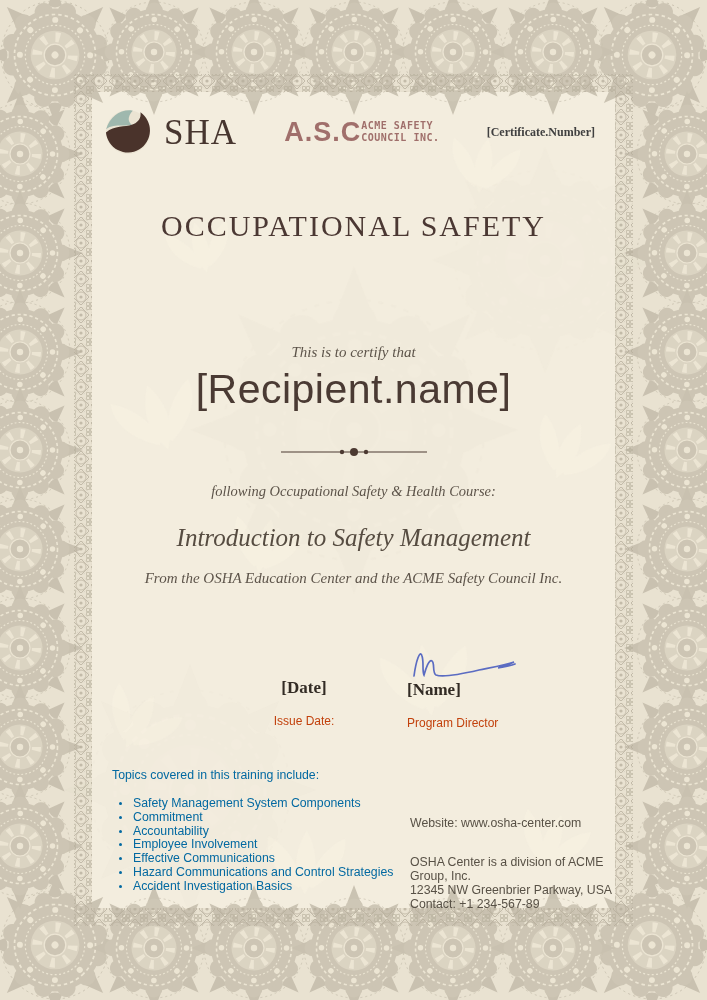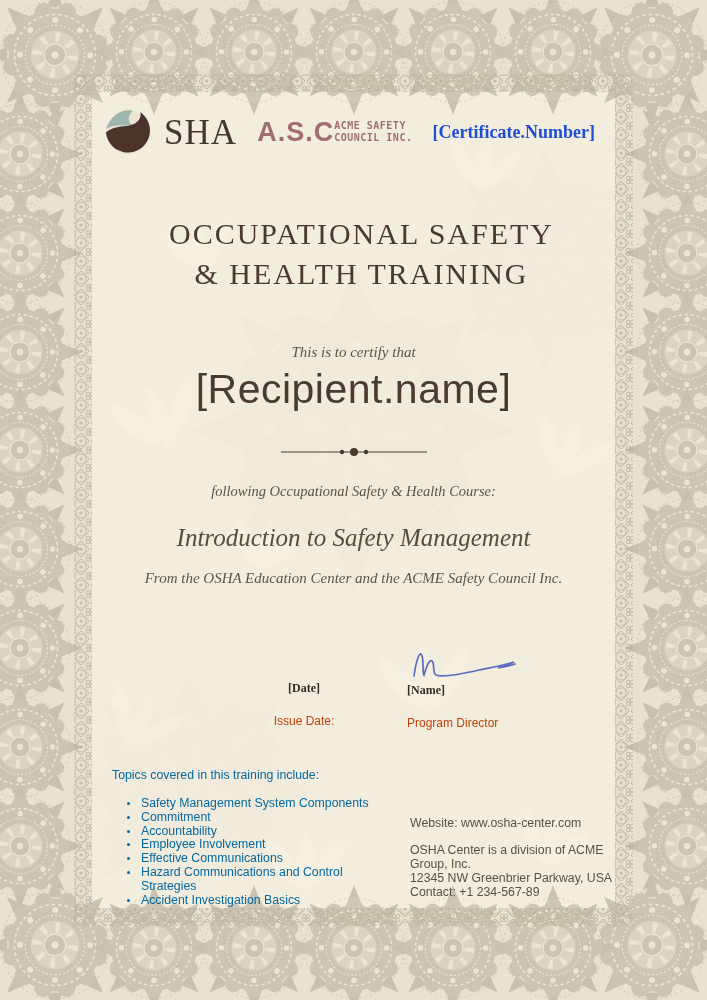--- a/index.html
+++ b/index.html
@@ -13,55 +13,55 @@
   
   .hdr{position:absolute;left:105px;right:112px;top:103px;height:58px;
        display:flex;align-items:center;justify-content:space-between;}
   .brand-osha{display:flex;align-items:center;gap:13px;}
   .osha-word{font-family:"Liberation Serif",serif;font-size:35px;letter-spacing:1px;
              color:#47362f;line-height:1;}
   .brand-asc{display:flex;align-items:center;}
   .asc-abbr{font-size:27px;font-weight:bold;color:#a06f6b;letter-spacing:1px;line-height:1;}
   .asc-name{font-family:"DejaVu Sans Mono",monospace;font-size:10px;font-weight:bold;
             color:#a06f6b;letter-spacing:0.5px;line-height:12px;display:flex;flex-direction:column;}
-  .cert-num{font-family:"Liberation Serif",serif;font-weight:bold;font-size:18px;color:#1d4ed8;}
+  .cert-num{font-family:"Liberation Serif",serif;font-weight:bold;font-size:12px;color:#404040;}
 
   
   .abs-center{position:absolute;left:92px;width:523px;text-align:center;}
   .title{top:206px;font-family:"Liberation Serif",serif;font-size:30px;line-height:40px;
          letter-spacing:2px;color:#4b3833;}
   .certify{top:344px;font-family:"Liberation Serif",serif;font-style:italic;
            font-size:15px;color:#5d544a;}
   .recipient{top:366px;font-size:41px;font-weight:500;color:#4a3a33;letter-spacing:0.5px;}
   .divider{top:444px;}
   .para{top:482px;font-family:"Liberation Serif",serif;font-style:italic;
         font-size:14.5px;line-height:18px;color:#5d544a;}
   .course{top:524px;font-family:Liberation Serif, serif;font-style:italic;
           font-size:25px;color:#564c41;}
   .fromline{top:570px;font-family:"Liberation Serif",serif;font-style:italic;
             font-size:15px;color:#5d544a;}
 
   
   .date-col{position:absolute;left:248px;top:678px;width:112px;text-align:center;}
   .name-col{position:absolute;left:407px;top:634px;width:180px;text-align:left;}
   .sig-img{display:block;margin-bottom:0;}
-  .merge-big{font-family:"Liberation Serif",serif;font-weight:bold;font-size:12px;
+  .merge-big{font-family:"Liberation Serif",serif;font-weight:bold;font-size:17px;
              color:#332c25;line-height:20px;}
   .sub-label{margin-top:16px;font-size:12px;color:#c2410c;}
 
   
   .topics{position:absolute;left:112px;top:768px;width:300px;
           font-size:12.3px;color:#0369a1;}
   .topics-heading{margin-bottom:15px;}
-  .topics ul{margin:12px;padding-left:16px;}
+  .topics ul{margin:4px;padding-left:16px;}
   .topics li{line-height:13.8px;padding-left:1px;}
   .topics li::marker{font-size:10px;}
   .contact{position:absolute;left:410px;top:816px;width:225px;
            font-size:12.3px;color:#585146;line-height:14px;}
-  .contact .website{margin-bottom:13px;}
+  .contact .website{margin-bottom:25px;}
   .contact ul{margin:0;padding:0;list-style:none;}
 </style>
 </head>
 <body>
 
 <div class="cert">
 
   <svg class="border-svg" width="707" height="1000" viewBox="0 0 707 1000" aria-hidden="true">
     <defs>
       <g id="med">
@@ -173,23 +173,22 @@
     <div class="brand-asc">
       <span class="asc-abbr">A.S.C</span>
       <span class="asc-name">
         <span>ACME SAFETY</span>
         <span>COUNCIL INC.</span>
       </span>
     </div>
     <div class="cert-num">[Certificate.Number]</div>
   </header>
 
-  <h1 class="abs-center title" style="margin:8px;font-weight:400;">
+  <h1 class="abs-center title" style="margin:0;font-weight:400;">
     <span style="display:block">OCCUPATIONAL SAFETY</span>
-    <span style="display:block">&amp; HEALTH TRAINING</span>
   </h1>
 
   <div class="abs-center certify">This is to certify that</div>
 
   <div class="abs-center recipient">[Recipient.name]</div>
 
   <div class="abs-center divider">
     <svg width="150" height="12" viewBox="0 0 150 12">
       <line x1="2" y1="6" x2="148" y2="6" stroke="#4c3a32" stroke-width="1.2"></line>
       <circle cx="63" cy="6" r="2.2" fill="#4c3a32"></circle>

